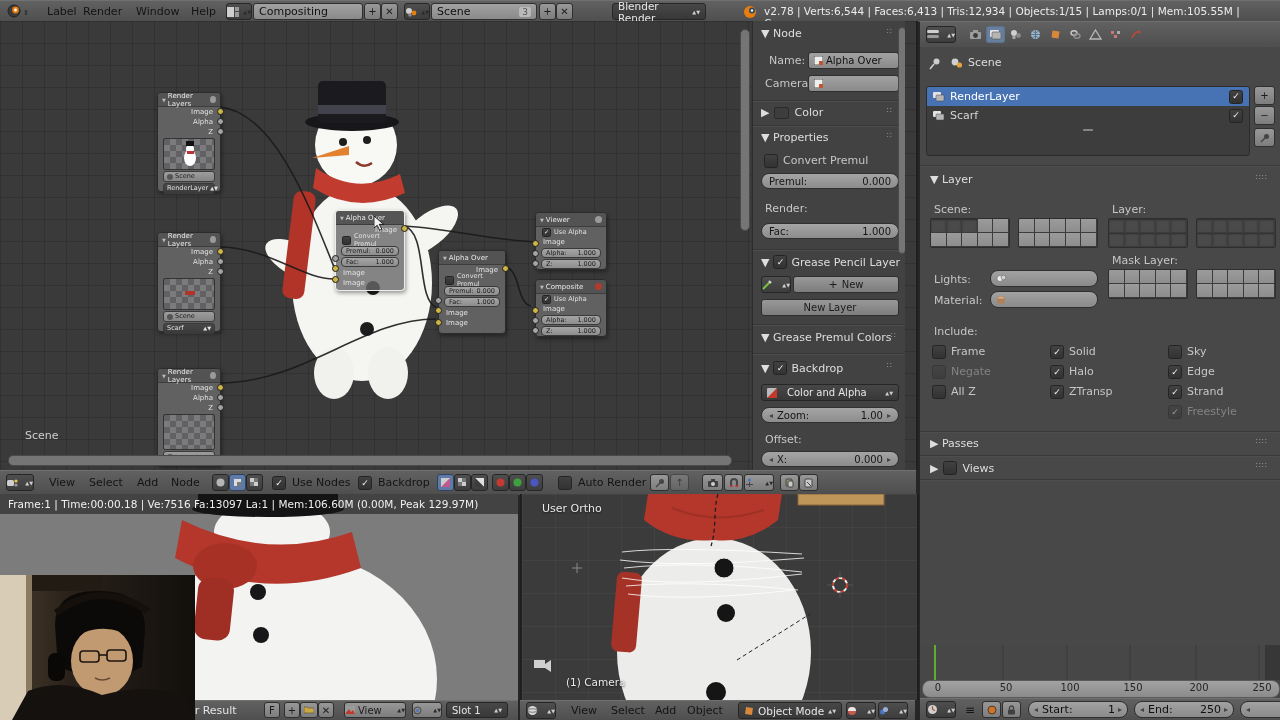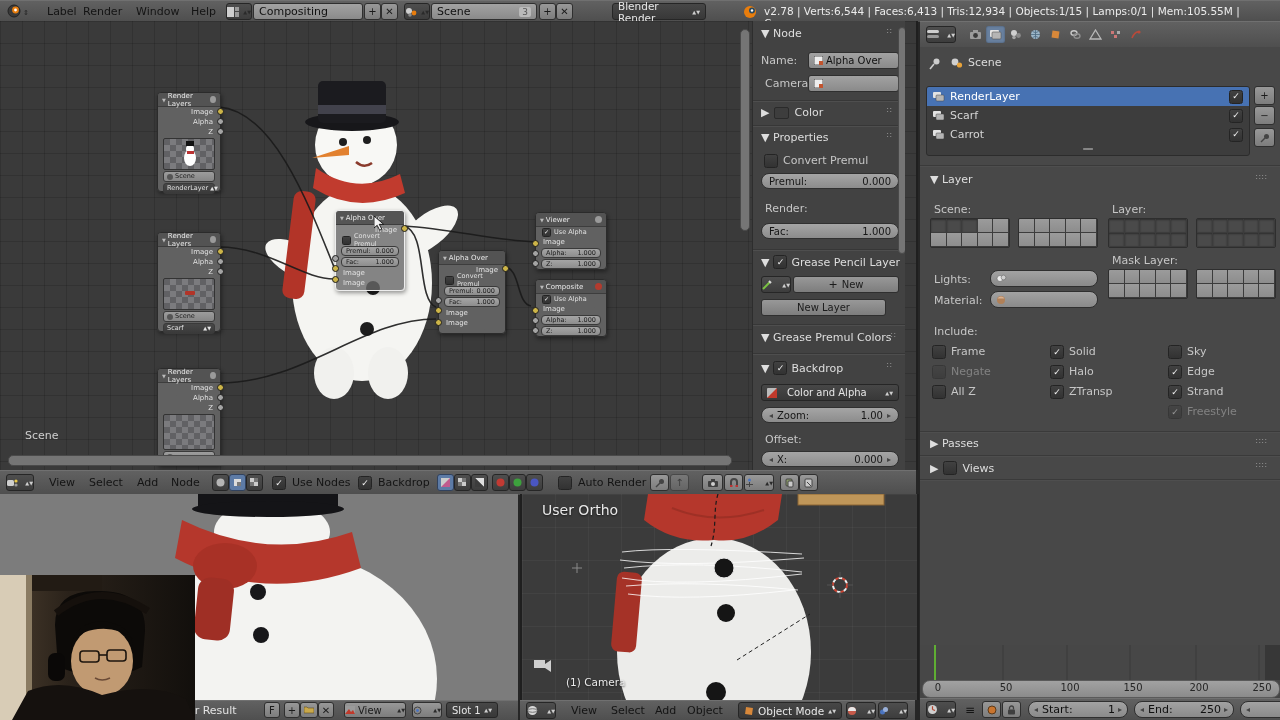--- a/index.html
+++ b/index.html
@@ -72,21 +72,21 @@
   .tabicon.active{background:#68809f;box-shadow:inset 0 0 2px rgba(0,0,0,.4)}
   
   #timeline{left:920px;top:645px;width:360px;height:53px;background:#454545;overflow:hidden}
   .tick{position:absolute;transform:translateX(-50%);font-size:10px;color:#262626;top:1px}
   
   #imageEditor{left:0;top:494px;width:518px;height:206px;background:#7c7c7c;overflow:hidden}
   #viewport3d{left:520px;top:494px;width:395px;height:206px;background:#3b3b3b;overflow:hidden;
      background-image:linear-gradient(rgba(255,255,255,.035) 1px,transparent 1px),
                       linear-gradient(90deg,rgba(255,255,255,.035) 1px,transparent 1px);
      background-size:33px 33px;border-left:2px solid #1f1f1f;border-right:2px solid #1f1f1f}
-  .vplabel{position:absolute;font-size:14px;color:#e9e9e9;text-shadow:0 1px 2px rgba(0,0,0,.6)}
+  .vplabel{position:absolute;font-size:11px;color:#e9e9e9;text-shadow:0 1px 2px rgba(0,0,0,.6)}
   #stamp{left:0;top:494px;width:518px;height:20px;background:rgba(20,20,20,.55);color:#f0f0f0;
          font-size:10.5px;display:flex;align-items:center;padding-left:8px;box-sizing:border-box}
   .scrollbar{background:#757575;border:1px solid #4a4a4a;border-radius:5px}
 </style>
 </head>
 <body>
 
 <div id="screen">
 
   <div class="abs hdrbar" style="left:0;top:0;width:1280px;height:21px;gap:0">
@@ -355,21 +355,21 @@
       <polygon points="0,0 0,12 3.2,9.3 5.6,14.2 7.8,13.1 5.2,8.3 9.6,8.3" fill="#f4f4f4" stroke="#000" stroke-width=".8"></polygon>
     </svg>
 
     <div class="abs" style="left:25px;top:408px;font-size:11px;color:#cfcfcf">Scene</div>
     <div class="abs scrollbar" style="left:8px;top:434px;width:722px;height:9px"></div>
     <div class="abs scrollbar" style="left:740px;top:8px;width:8px;height:200px"></div>
 
     <div id="npanel">
       <div class="abs phdr" style="left:8px;top:6px">▼ <span>Node</span></div>
       <span class="abs grip" style="left:134px;top:6px">∷</span>
-      <span class="abs plabel" style="left:8px;top:33px">Name:</span>
+      <span class="abs plabel" style="left:16px;top:33px">Name:</span>
       <span class="abs fieldL" style="left:55px;top:31px;width:91px;font-size:10px;gap:3px">
         <svg width="9" height="9" viewBox="0 0 9 9">
             <rect width="9" height="9" rx="1.5" fill="#eee" stroke="#555"></rect>
             <rect x="5" y="5" width="4" height="4" fill="#c2542e"></rect>
           </svg>
         <span>Alpha Over</span>
       </span>
       <span class="abs plabel" style="left:12px;top:56px">Camera:</span>
       <span class="abs fieldL" style="left:55px;top:54px;width:91px;font-size:10px">
         <svg width="9" height="9" viewBox="0 0 9 9">
@@ -400,21 +400,21 @@
         <svg width="10" height="10" viewBox="0 0 10 10">
             <line x1="1" y1="9" x2="8" y2="2" stroke="#7ac143" stroke-width="2"></line>
             <line x1="7" y1="1" x2="9" y2="3" stroke="#d8d8d8" stroke-width="2"></line>
           </svg>
           <span class="ud" style="color:#cfcfcf">▲▼</span>
       </span>
       <span class="abs btnL" style="left:40px;top:255px;width:106px;gap:4px">
           <span style="font-size:11px">+</span>
           <span>New</span>
         </span>
-      <span class="abs btnL" style="left:8px;top:278px;width:125px">
+      <span class="abs btnL" style="left:8px;top:278px;width:138px">
           <span>New Layer</span>
         </span>
       <div class="sep" style="top:303px"></div>
       <div class="abs phdr" style="left:8px;top:310px;white-space:nowrap">▼ <span>Grease Premul Colors</span></div>
       <span class="abs grip" style="left:138px;top:310px">∷</span>
       <div class="sep" style="top:332px"></div>
       <div class="abs phdr" style="left:8px;top:340px;display:flex;align-items:center;gap:4px">▼ <span class="chk on"></span> <span>Backdrop</span></div>
       <span class="abs grip" style="left:134px;top:340px">∷</span>
       <span class="abs fieldD" style="left:8px;top:363px;width:138px;gap:10px">
         <svg width="10" height="10" viewBox="0 0 10 10">
@@ -642,28 +642,20 @@
           </svg>
         <span>RenderLayer</span>
         <span class="chk on" style="margin-left:auto"></span>
       </div>
       <div style="height:19px;display:flex;align-items:center;gap:5px;padding:0 6px;color:#d5d5d5;font-size:11px">
         <svg width="12" height="10" viewBox="0 0 12 10">
             <rect x="0" y="0" width="8" height="6" rx="1" fill="#e3e3e3"></rect>
             <rect x="3" y="3" width="8" height="6" rx="1" fill="#b5b5b5" stroke="#444" stroke-width=".5"></rect>
           </svg>
         <span>Scarf</span>
-        <span class="chk on" style="margin-left:auto"></span>
-      </div>
-      <div style="height:19px;display:flex;align-items:center;gap:5px;padding:0 6px;color:#d5d5d5;font-size:11px">
-        <svg width="12" height="10" viewBox="0 0 12 10">
-            <rect x="0" y="0" width="8" height="6" rx="1" fill="#e3e3e3"></rect>
-            <rect x="3" y="3" width="8" height="6" rx="1" fill="#b5b5b5" stroke="#444" stroke-width=".5"></rect>
-          </svg>
-        <span>Carrot</span>
         <span class="chk on" style="margin-left:auto"></span>
       </div>
       <div style="height:10px;display:flex;align-items:center;justify-content:center;color:#9a9a9a;font-size:8px">══</div>
     </div>
     <span class="abs btnL" style="left:334px;top:39px;width:21px;height:19px">+</span>
     <span class="abs btnL" style="left:334px;top:59px;width:21px;height:19px">−</span>
     <span class="abs btnL" style="left:334px;top:81px;width:21px;height:19px">
         <svg width="10" height="10" viewBox="0 0 10 10">
           <circle cx="6.5" cy="3.5" r="2.5" fill="#444"></circle>
           <line x1="5" y1="5" x2="1" y2="9" stroke="#444" stroke-width="1.4"></line>
@@ -869,20 +861,23 @@
         <rect x="198" y="0" width="140" height="15" fill="#141417"></rect>
         <ellipse cx="268" cy="15" rx="76" ry="8" fill="#141417"></ellipse>
         <path d="M182,26 q85,42 170,12 l9,36 q-98,36 -186,-10 z" fill="#b5372c"></path>
         <ellipse cx="225" cy="72" rx="32" ry="23" fill="#a83126"></ellipse>
         <rect x="196" y="84" width="36" height="62" rx="12" fill="#9f2f25" transform="rotate(6 214 115)"></rect>
         <circle cx="258" cy="98" r="8" fill="#17171a"></circle>
         <circle cx="261" cy="141" r="8" fill="#17171a"></circle>
       </g>
     </svg>
   </div>
+  <div class="abs" id="stamp">
+    <span>Frame:1 | Time:00:00.18 | Ve:7516 Fa:13097 La:1 | Mem:106.60M (0.00M, Peak 129.97M)</span>
+  </div>
 
   <div class="abs hdrbar" style="left:0;top:700px;width:518px;height:20px">
     <span class="abs" style="left:160px;top:3px;font-size:11px;color:#e3e3e3">Render Result</span>
     <span class="abs btnL" style="left:264px;top:1px;width:16px;height:16px">F</span>
     <span class="abs btnL" style="left:284px;top:1px;width:16px;height:16px">+</span>
     <span class="abs btnL" style="left:300px;top:1px;width:18px;height:16px">
         <svg width="10" height="8" viewBox="0 0 10 8">
           <path d="M0,1 h3 l1,1 h6 v5 h-10 z" fill="#c9a84a" stroke="#5a4a20" stroke-width=".6"></path>
         </svg>
       </span>
@@ -895,21 +890,21 @@
       <span>View</span>
         <span class="ud">▲▼</span>
     </span>
     <span class="abs btnL" style="left:412px;top:1px;width:30px;gap:2px;height:16px">
         <svg width="9" height="9" viewBox="0 0 9 9">
           <circle cx="4.5" cy="4.5" r="3.5" fill="none" stroke="#444"></circle>
           <circle cx="4.5" cy="4.5" r="1.4" fill="#4a74c0"></circle>
         </svg>
         <span class="ud">▲▼</span>
       </span>
-    <span class="abs fieldD" style="left:446px;top:1px;width:52px;height:16px;font-size:10px">
+    <span class="abs fieldD" style="left:446px;top:1px;width:62px;height:16px;font-size:10px">
         <span>Slot 1</span>
         <span class="ud">▲▼</span>
       </span>
   </div>
 
   <div class="abs" id="viewport3d">
     <svg class="abs" style="left:0;top:0" width="395" height="206" viewBox="0 0 395 206">
       <g>
         <ellipse cx="192" cy="158" rx="97" ry="114" fill="#ececea"></ellipse>
         <path d="M126,0 H260 L256,26 q-30,24 -64,20 q-40,4 -70,-20 Z" fill="#b5372c"></path>

